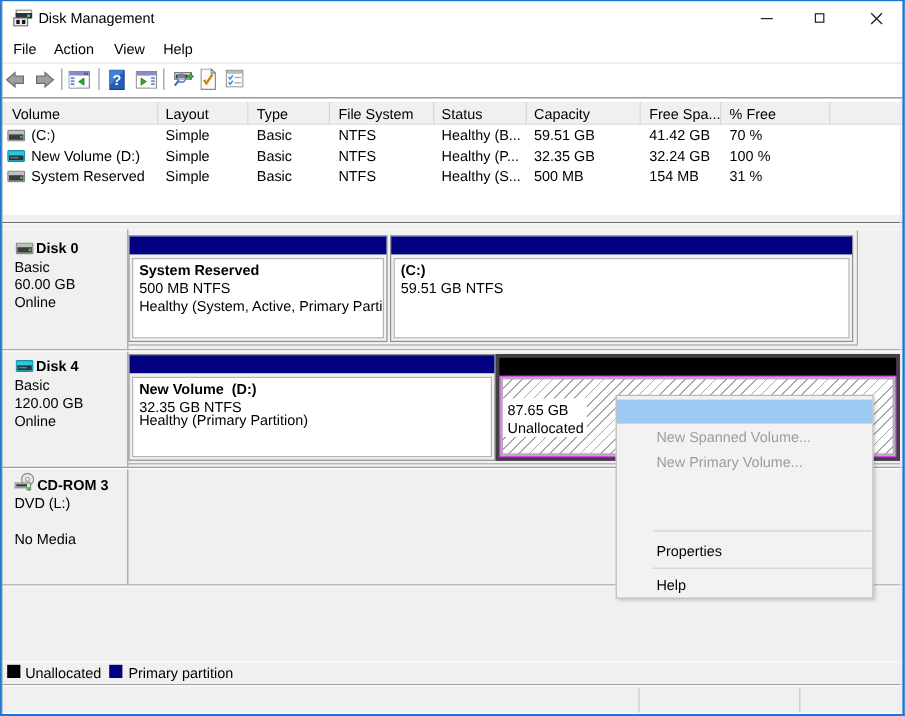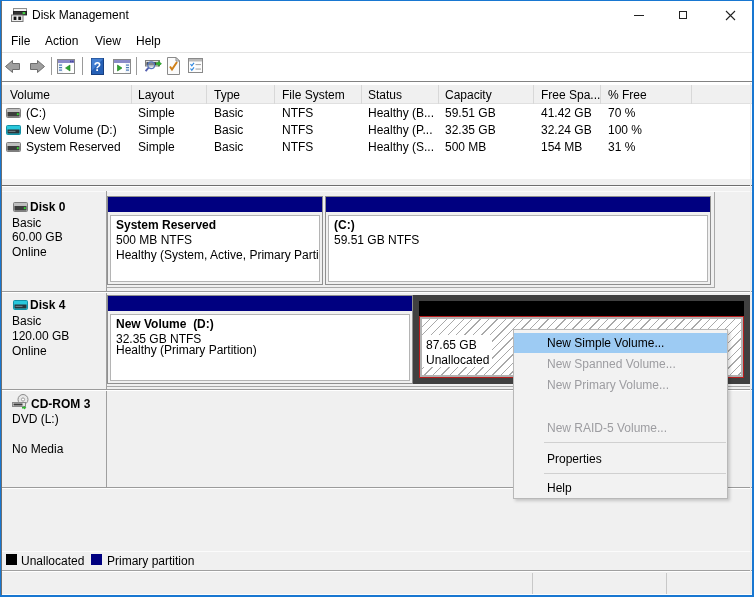--- a/index.html
+++ b/index.html
@@ -201,21 +201,21 @@
 <div class="tx" style="left:12px;top:342.5px">Online</div>
 
 <div class="a" style="left:107px;top:295px;width:306px;height:89px;border:1px solid #8f8f8f;background:#f0f0f0">
   <div class="a" style="left:0;top:0;width:100%;height:15px;background:#000080"></div>
   <div class="a" style="left:2px;right:2px;top:18px;bottom:2px;background:#fff;border:1px solid #b4b4b4;overflow:hidden">
     <div class="tx b" style="left:5px;top:1px">New Volume&nbsp; (D:)</div>
     <div class="tx" style="left:5px;top:16px">32.35 GB NTFS</div>
     <div class="tx" style="left:5px;top:27px">Healthy (Primary Partition)</div>
   </div>
 </div>
-<div class="a" style="left:413px;top:295px;width:337px;height:89px;border:6px solid #404040;background:#b91c1c">
+<div class="a" style="left:413px;top:295px;width:337px;height:89px;border:3px solid #404040;background:#d946ef">
   <div class="a" style="left:0;top:0;width:100%;height:15px;background:#000"></div>
   <div class="a" style="left:1px;right:1px;top:16px;bottom:1px;border:2px solid #b2b2b2;background:repeating-linear-gradient(135deg,#fff 0 5px,#a9a9a9 5px 6px)">
     <div class="a" style="left:0;top:16px;width:70px;height:32px;background:#fff"></div>
     <div class="tx" style="left:4px;top:18px">87.65 GB</div>
     <div class="tx" style="left:4px;top:33px">Unallocated</div>
   </div>
 </div>
 
 <svg class="a" style="left:12px;top:394px" width="19" height="17" viewBox="0 0 19 17">
   <circle cx="11" cy="5.5" r="5" fill="#e8e8e8" stroke="#8a8a8a"></circle>
@@ -233,24 +233,22 @@
 <div class="tx" style="left:21px;top:552.5px">Unallocated</div>
 <div class="a" style="left:91px;top:554px;width:11px;height:11px;background:#000080"></div>
 <div class="tx" style="left:107px;top:552.5px">Primary partition</div>
 <div class="a" style="left:2px;top:570px;width:750px;height:1px;background:#a0a0a0"></div>
 <div class="a" style="left:2px;top:571px;width:750px;height:1px;background:#ffffff"></div>
 <div class="a" style="left:532px;top:573px;width:1px;height:21px;background:#c8c8c8"></div>
 <div class="a" style="left:666px;top:573px;width:1px;height:21px;background:#c8c8c8"></div>
 
 <div class="a" style="left:513px;top:329px;width:215px;height:170px;background:#f2f2f2;border:1px solid #b8b8b8;box-shadow:2px 2px 3px rgba(0,0,0,0.18);z-index:50">
   <div class="a" style="left:0;top:3px;width:213px;height:20px;background:#9dcbf3"></div>
-  <div class="tx" style="left:33px;top:5px">New Simple Volume...</div>
   <div class="tx" style="left:33px;top:25.5px;color:#9d9da1">New Spanned Volume...</div>
   <div class="tx" style="left:33px;top:46.5px;color:#9d9da1">New Primary Volume...</div>
-  <div class="tx" style="left:33px;top:90px;color:#9d9da1">New RAID-5 Volume...</div>
   <div class="a" style="left:30px;right:1px;top:112px;height:1px;background:#d0d0d0"></div>
   <div class="tx" style="left:33px;top:121px">Properties</div>
   <div class="a" style="left:30px;right:1px;top:143px;height:1px;background:#d0d0d0"></div>
   <div class="tx" style="left:33px;top:149.5px">Help</div>
 </div>
 
 <div class="a" style="left:750px;top:83px;width:1px;height:511px;background:#ebebeb;z-index:40"></div>
 
 <div class="a" style="left:2px;top:594px;width:750px;height:1px;background:#fdfdfd;z-index:89"></div>
 <div class="a" style="left:0;top:0;width:754px;height:1px;background:#1877d1;z-index:90"></div>

